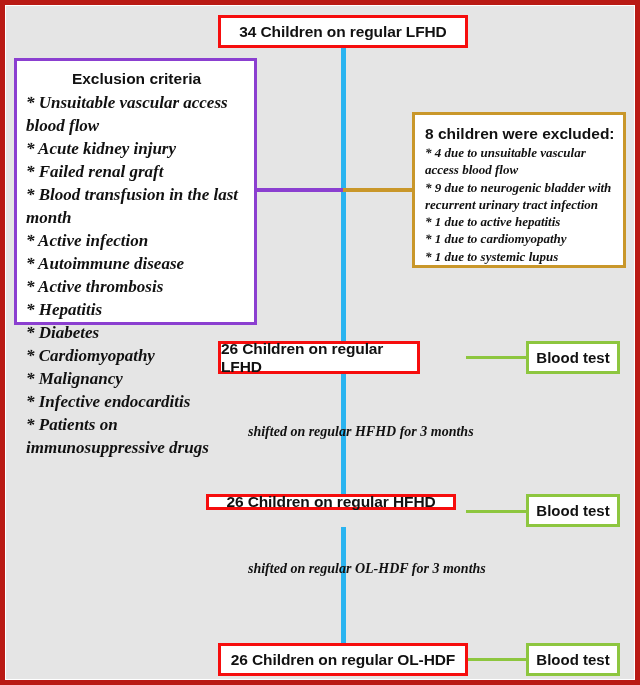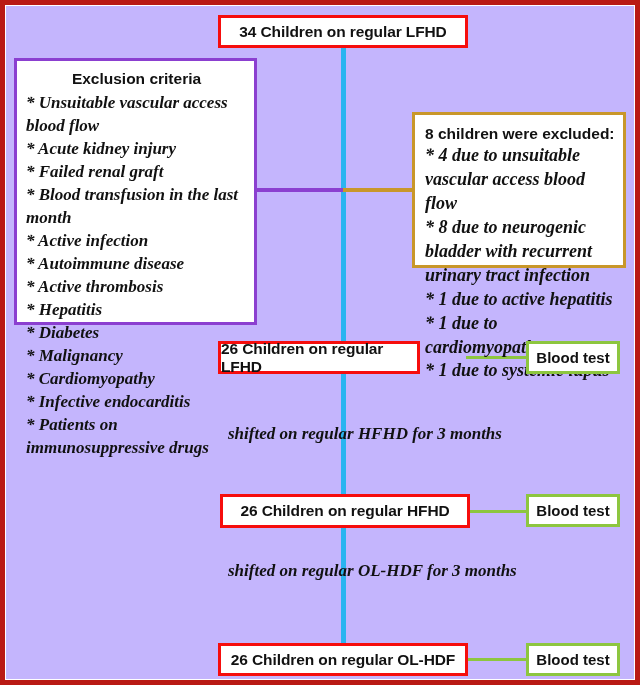--- a/index.html
+++ b/index.html
@@ -4,21 +4,21 @@
 <style>
   html, body {
     margin: 0;
     padding: 0;
     background: #ffffff;
   }
   #canvas {
     position: relative;
     width: 640px;
     height: 685px;
-    background: #c4b5fd;
+    background: #e5e5e5;
     overflow: hidden;
     font-family: "Liberation Sans", sans-serif;
     box-sizing: border-box;
   }
   
   #frame {
     position: absolute;
     left: 0; top: 0;
     width: 640px;
     height: 685px;
@@ -103,36 +103,37 @@
     line-height: 1.355;
     color: #111111;
   }
   .excl-list {
     list-style: none;
     margin: 0;
     padding: 0;
     font-family: "Liberation Serif", serif;
     font-weight: bold;
     font-style: italic;
-    font-size: 18px;
+    font-size: 13px;
     line-height: 1.33;
     color: #111111;
   }
   .excl-list li {
     text-indent: 0;
   }
 
   .shift-label {
     position: absolute;
     font-family: "Liberation Serif", serif;
     font-weight: bold;
     font-style: italic;
-    font-size: 17px;
+    font-size: 14px;
     color: #111111;
     white-space: nowrap;
+    margin-left: 20px;
   }
 </style>
 </head>
 <body>
 
 <div id="canvas">
 
   <div class="vline spine" style="left:341px; top:48px; width:5px; height:297px;"></div>
   <div class="vline spine" style="left:341px; top:373px; width:5px; height:122px;"></div>
   <div class="vline spine" style="left:341px; top:527px; width:5px; height:118px;"></div>
@@ -154,48 +155,48 @@
     <ul class="crit-list">
       <li>* Unsuitable vascular access blood flow</li>
       <li>* Acute kidney injury</li>
       <li>* Failed renal graft</li>
       <li>* Blood transfusion in the last month</li>
       <li>* Active infection</li>
       <li>* Autoimmune disease</li>
       <li>* Active thrombosis</li>
       <li>* Hepatitis</li>
       <li>* Diabetes</li>
+      <li>* Cardiomyopathy</li>
       <li>* Malignancy</li>
-      <li>* Cardiomyopathy</li>
       <li>* Infective endocarditis</li>
       <li>* Patients on immunosuppressive drugs</li>
     </ul>
   </div>
 
   <div class="node node-gold" style="left:412px; top:112px; width:214px; height:156px;">
     <div class="panel-title left-title">8 children were excluded:</div>
     <ul class="excl-list">
       <li>* 4 due to unsuitable vascular access blood flow</li>
-      <li>* 8 due to neurogenic bladder with recurrent urinary tract infection</li>
+      <li>* 9 due to neurogenic bladder with recurrent urinary tract infection</li>
       <li>* 1 due to active hepatitis</li>
       <li>* 1 due to cardiomyopathy</li>
       <li>* 1 due to systemic lupus</li>
     </ul>
   </div>
 
   <div class="node node-red" style="left:218px; top:341px; width:202px; height:33px;">
     <span>26 Children on regular LFHD</span>
   </div>
   <div class="node node-green" style="left:526px; top:341px; width:94px; height:33px;">
     <span>Blood test</span>
   </div>
 
   <div class="shift-label" style="left:228px; top:424px;">shifted on regular HFHD for 3 months</div>
 
-  <div class="node node-red" style="left:220px; top:494px; width:250px; height:34px;">
+  <div class="node node-red" style="left:206px; top:494px; width:250px; height:16px;">
     <span>26 Children on regular HFHD</span>
   </div>
   <div class="node node-green" style="left:526px; top:494px; width:94px; height:33px;">
     <span>Blood test</span>
   </div>
 
   <div class="shift-label" style="left:228px; top:561px;">shifted on regular OL-HDF for 3 months</div>
 
   <div class="node node-red" style="left:218px; top:643px; width:250px; height:33px;">
     <span>26 Children on regular OL-HDF</span>

